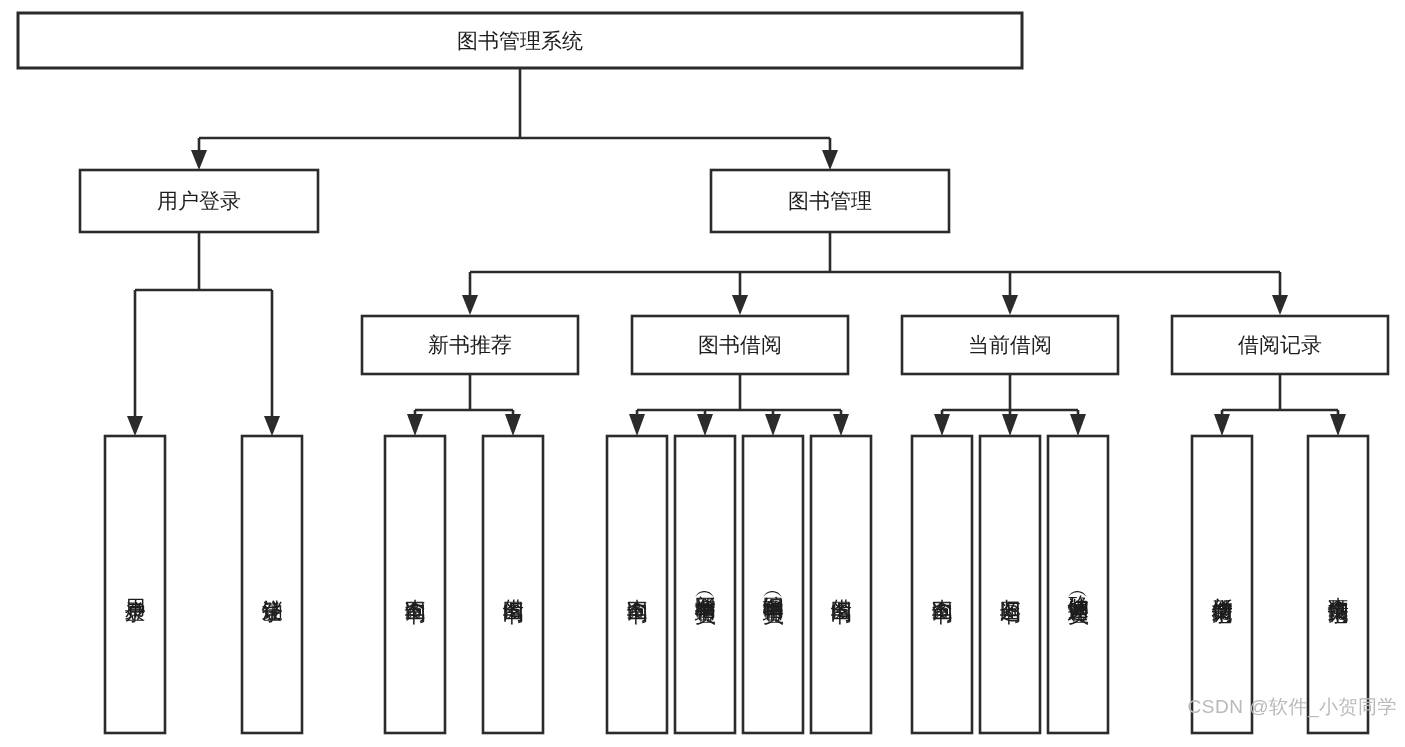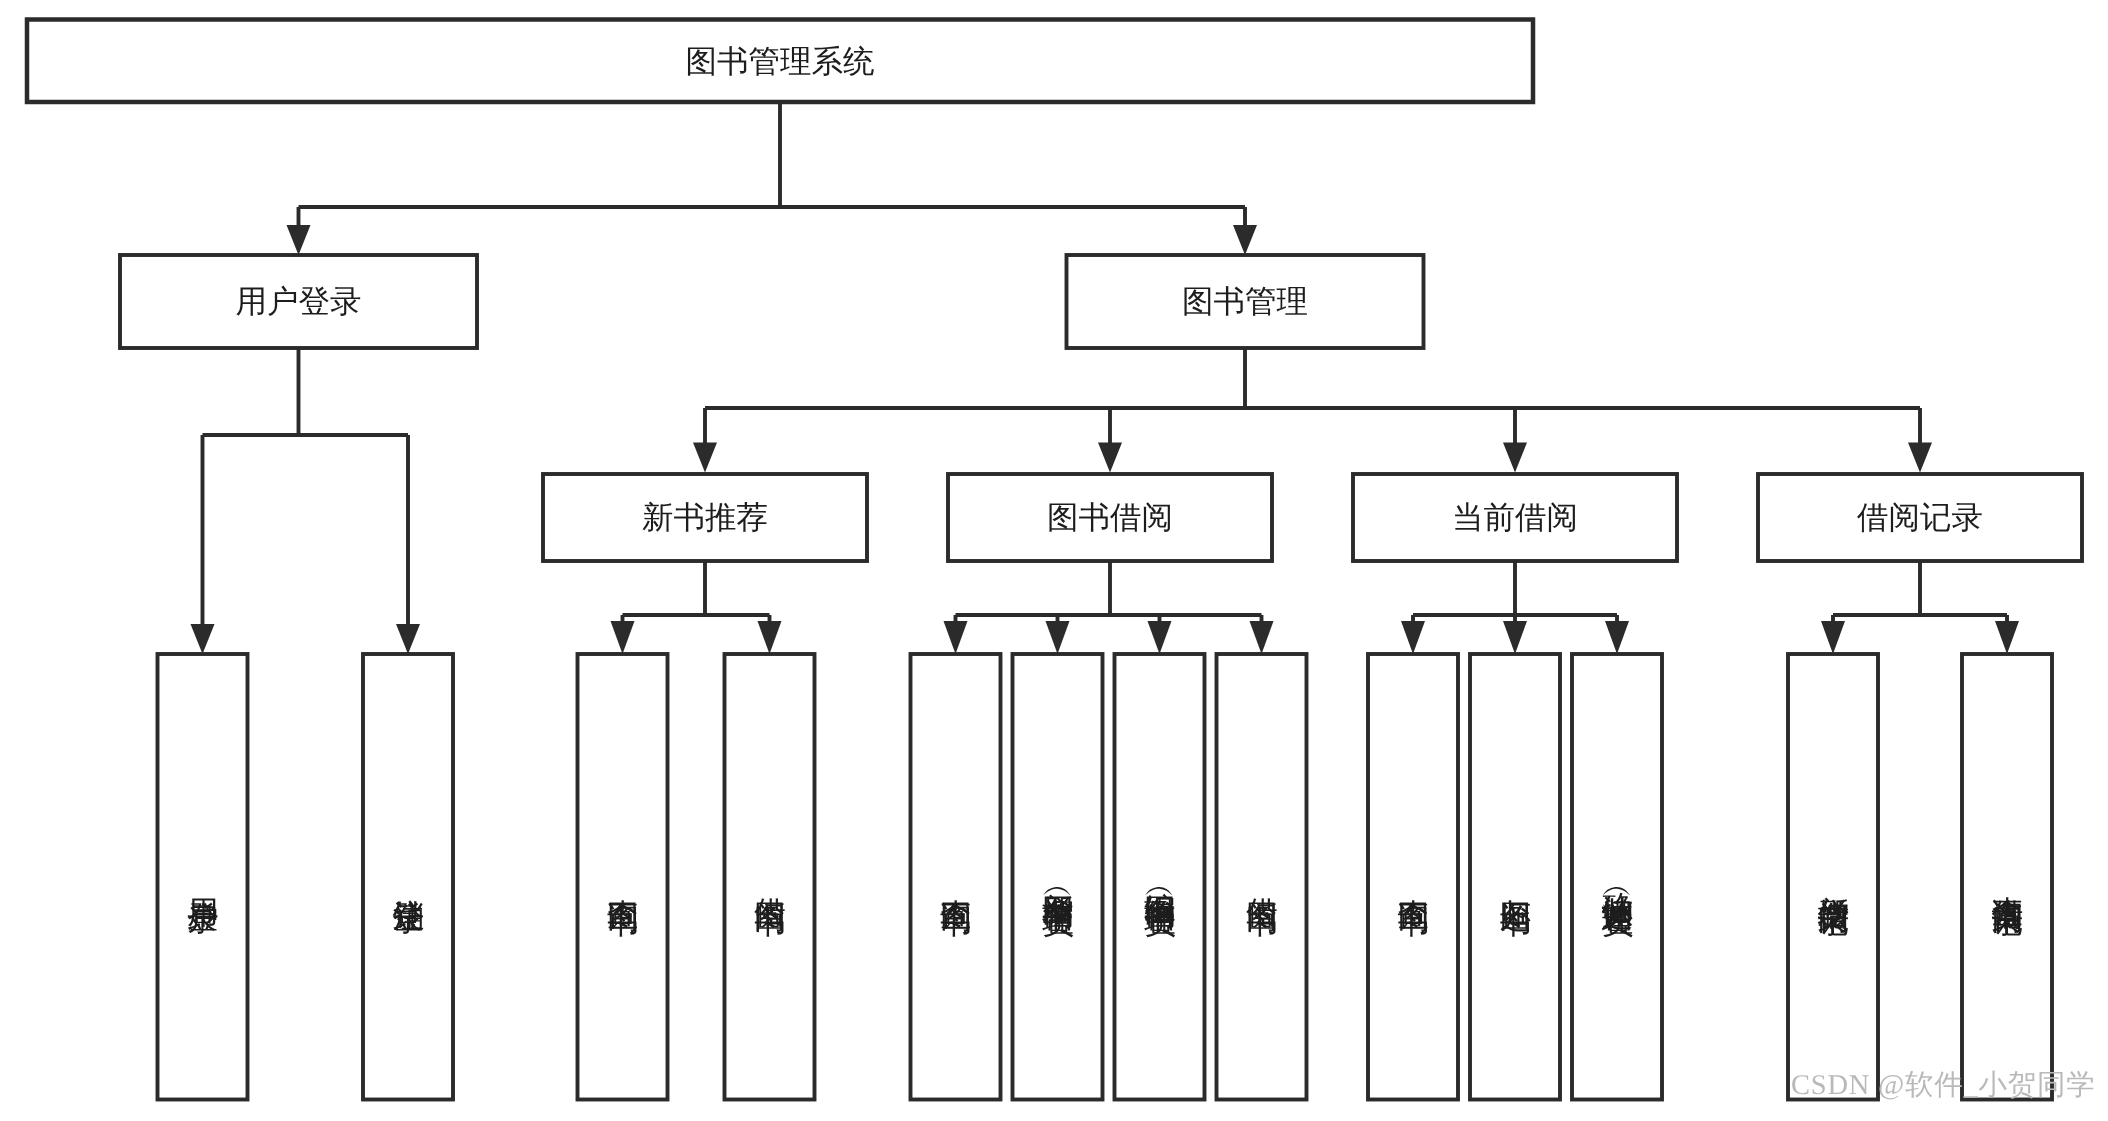--- a/index.html
+++ b/index.html
@@ -55,22 +55,22 @@
     font-family: "DejaVu Sans", "Liberation Sans", sans-serif;
     font-size: 21px;
     line-height: 1.08;
     color: #1d1d1d;
     letter-spacing: 1.5px;
     white-space: nowrap;
   }
   .watermark {
     position: absolute;
     right: 8px;
-    bottom: 8px;
-    font-family: Liberation Serif, serif;
+    bottom: 24px;
+    font-family: Liberation Sans, sans-serif;
     font-size: 19px;
     color: #b9b9b9;
     letter-spacing: 0.5px;
     white-space: nowrap;
     pointer-events: none;
   }
 </style>
 </head>
 <body>
 

